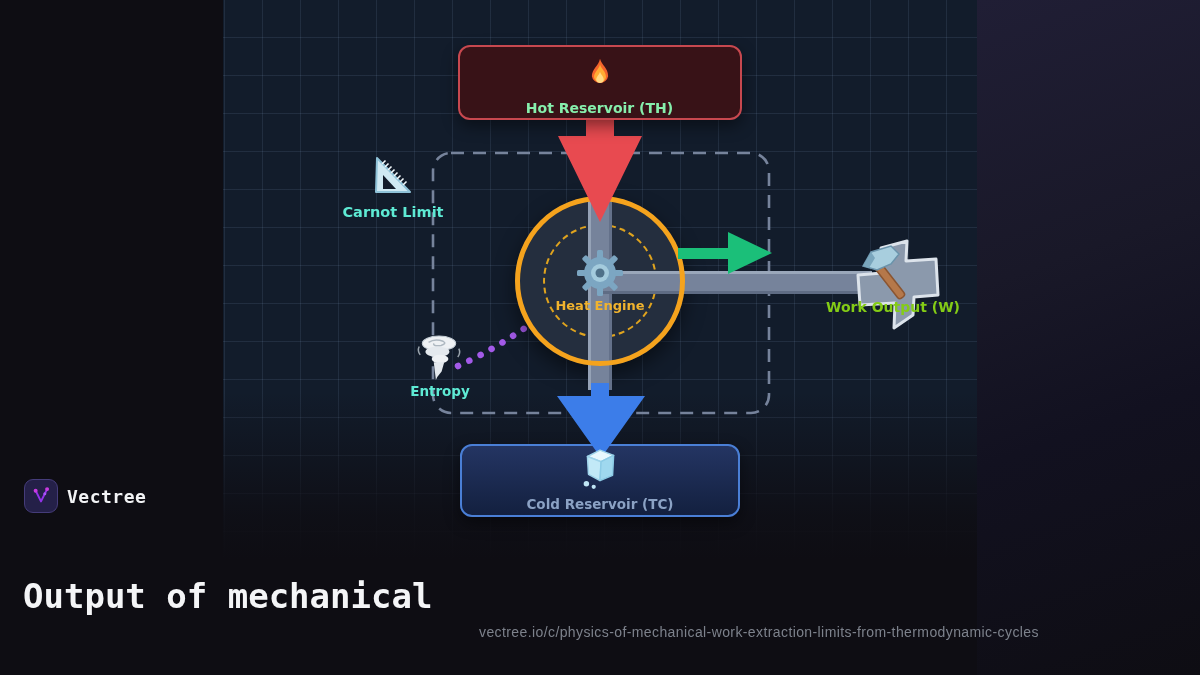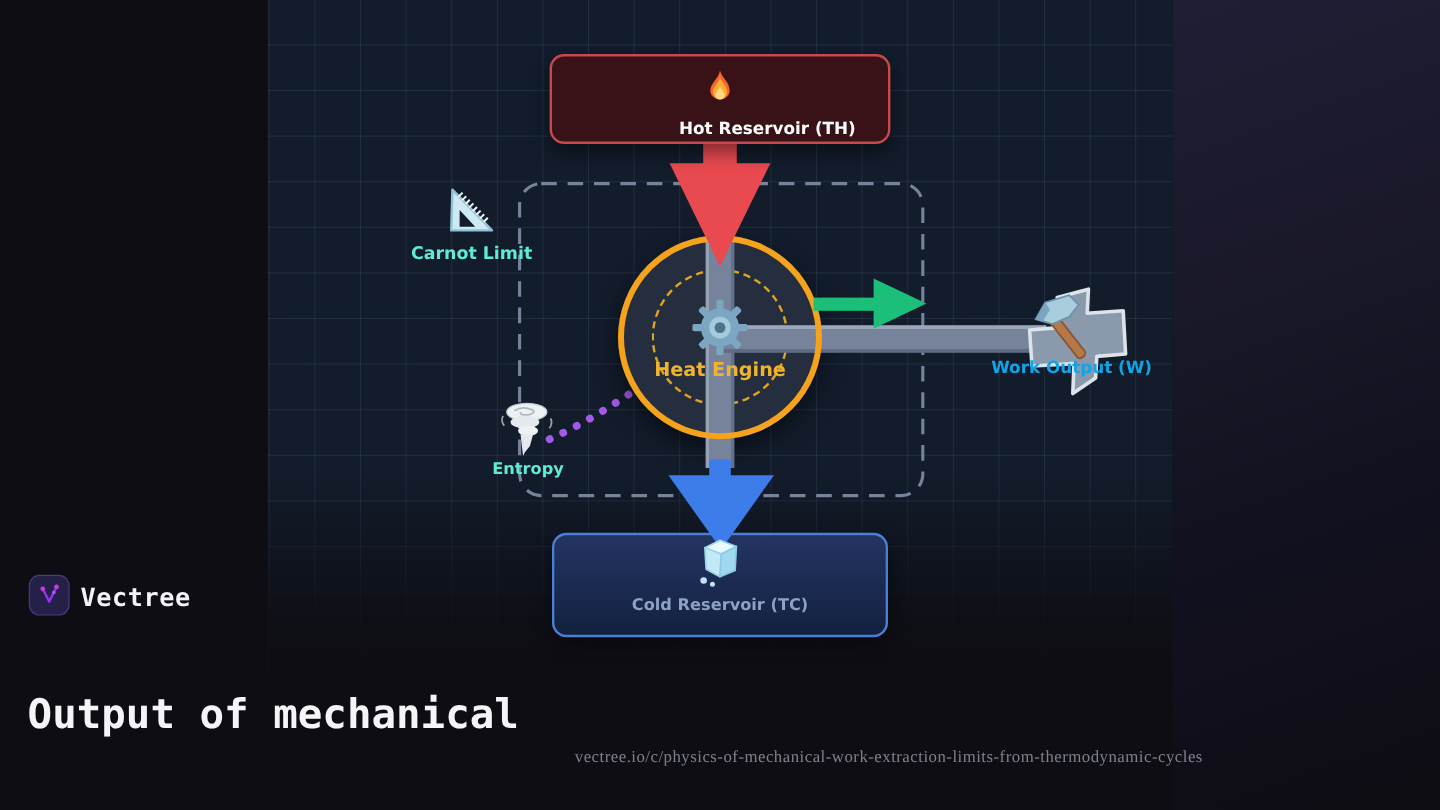--- a/index.html
+++ b/index.html
@@ -20,29 +20,29 @@
       linear-gradient(180deg, rgba(14,13,19,0) 70%, rgba(14,13,19,.85) 92%, #0e0d13 100%),
       linear-gradient(90deg, rgba(128,154,190,.14) 0 1px, transparent 1px),
       linear-gradient(180deg, rgba(128,154,190,.14) 0 1px, transparent 1px),
       #121c2b;
     background-size:auto,38px 38px,38px 38px,auto;
     background-position:0 0,39px 0,0 37px,0 0;
   }
   .label{font-weight:bold;text-align:center;line-height:1.15;}
   .node-box{box-sizing:border-box;border-radius:12px;box-shadow:0 6px 16px rgba(0,0,0,.45);}
   .hot-box{left:458px;top:45px;width:284px;height:75px;background:#381217;border:2.5px solid #c7484f;}
-  .cold-box{left:460px;top:444px;width:280px;height:87px;background:linear-gradient(180deg,#243563 0%,#13203f 100%);border:2px solid #4a7fd6;}
+  .cold-box{left:460px;top:444px;width:280px;height:73px;background:linear-gradient(180deg,#243563 0%,#13203f 100%);border:2px solid #4a7fd6;}
   .circle-fill{left:515px;top:196px;width:170px;height:170px;border-radius:50%;background:#242e3e;box-shadow:0 8px 20px rgba(0,0,0,.5);}
   .circle-ring{left:515px;top:196px;width:170px;height:170px;border-radius:50%;border:5px solid #f5a31d;box-sizing:border-box;}
   .inner-dash{left:543px;top:224px;width:114px;height:114px;border-radius:50%;border:2px dashed #e0a41e;box-sizing:border-box;}
   .v-shaft{left:588px;top:196px;width:24px;height:194px;background:linear-gradient(90deg,#95a2b6 0 3px,#76839b 3px calc(100% - 3px),#64718a 0);}
   .h-shaft{left:600px;top:271px;width:272px;height:23px;background:linear-gradient(180deg,#9aa7ba 0 3px,#76839b 3px calc(100% - 3px),#5f6c84 0);}
   .title-block{left:23px;top:514px;width:560px;color:#f4f5f7;font-family:"DejaVu Sans Mono",monospace;font-weight:bold;font-size:34px;line-height:33px;white-space:pre;}
-  .url-text{left:479px;top:624px;color:#7d828c;font-family:Liberation Serif, serif;font-size:14px;letter-spacing:.4px;}
-  .brand-name{left:67px;top:486px;color:#f2f3f5;font-family:"DejaVu Sans Mono",monospace;font-weight:bold;font-size:21px;letter-spacing:.5px;}
+  .url-text{left:479px;top:624px;color:#7d828c;font-family:Liberation Sans, sans-serif;font-size:14px;letter-spacing:.4px;}
+  .brand-name{left:67px;top:486px;color:#f2f3f5;font-family:"DejaVu Sans Mono",monospace;font-weight:bold;font-size:18px;letter-spacing:.5px;}
   .logo-box{left:24px;top:479px;width:34px;height:34px;border-radius:9px;background:#242048;border:1px solid #453c7a;box-sizing:border-box;display:flex;align-items:center;justify-content:center;}
 </style>
 </head>
 <body>
 
 <div class="abs bg-right"></div>
 <div class="abs panel"></div>
 
 <svg class="abs" style="left:430px;top:150px;" width="342" height="266">
   <rect x="3" y="3" width="336" height="260" rx="18" fill="none" stroke="#76839b" stroke-width="2.6" stroke-dasharray="13 9"></rect>
@@ -74,49 +74,49 @@
       </g>
     <g transform="rotate(135 24 24)">
         <rect x="21" y="1" width="6" height="9" rx="1.5"></rect>
         <rect x="21" y="38" width="6" height="9" rx="1.5"></rect>
       </g>
   </g>
   <circle cx="24" cy="24" r="16" fill="#7ca6c2"></circle>
   <circle cx="24" cy="24" r="9" fill="#a4cbdd"></circle>
   <circle cx="24" cy="24" r="4.5" fill="#4f7189"></circle>
 </svg>
-<div class="abs label" style="left:515px;top:299px;width:170px;color:#f1b32e;font-size:16px;">Heat Engine</div>
+<div class="abs label" style="left:515px;top:299px;width:170px;color:#f1b32e;font-size:13px;">Heat Engine</div>
 
 <svg class="abs" style="left:556px;top:116px;" width="88" height="110">
   <polygon points="30,2 58,2 58,20 86,20 44,106 2,20 30,20" fill="#e84a50"></polygon>
 </svg>
 
 <div class="abs node-box hot-box">
   <svg class="abs" style="left:127px;top:8px;" width="26" height="38" viewBox="0 0 24 30">
     <path d="M12 1 C13.5 7 19.5 9.5 19.5 17 A7.6 7.6 0 0 1 4.5 17 C4.5 10.5 10.5 8 12 1 Z" fill="#f4642c"></path>
     <path d="M12 6 C13 10.5 17.5 12 17.5 18 A5.6 5.6 0 0 1 6.5 18 C6.5 13 11 11 12 6 Z" fill="#ffac33"></path>
     <path d="M12 13 C12.8 16 15.5 17 15.5 20.5 A3.6 3.6 0 0 1 8.5 20.5 C8.5 17.5 11.2 16 12 13 Z" fill="#ffd983"></path>
   </svg>
-  <div class="abs label" style="left:0;top:53px;width:279px;color:#ffffff;font-size:14px;padding-left:40px;">Hot Reservoir (TH)</div>
+  <div class="abs label" style="left:0;top:53px;width:279px;color:#86efac;font-size:14px;">Hot Reservoir (TH)</div>
 </div>
 
 <svg class="abs" style="left:676px;top:230px;" width="100" height="46">
   <rect x="2" y="18" width="54" height="11" fill="#1bbf79"></rect>
   <polygon points="52,2 96,23 52,44" fill="#1bbf79"></polygon>
 </svg>
 
 <svg class="abs" style="left:843px;top:236px;" width="110" height="94" viewBox="0 0 110 94">
   <path d="M38,12 L64,5 L63,25 L93,23 L95,59 L71,61 L70,79 L51,92 L52,67 L17,69 L15,39 L39,37 Z" fill="#8b99ac" stroke="#dce3eb" stroke-width="3" stroke-linejoin="round"></path>
   <g transform="translate(18,8)">
     <rect x="24" y="14" width="8" height="44" rx="3" fill="#b5784a" stroke="#8a5531" stroke-width="1.5" transform="rotate(-38 28 36)"></rect>
     <polygon points="2,22 10,8 30,2 38,10 30,20 16,26" fill="#a8cede" stroke="#6a93ab" stroke-width="1.5"></polygon>
     <polygon points="2,22 10,8 14,14 8,24" fill="#7aa6bd"></polygon>
   </g>
 </svg>
-<div class="abs label" style="left:818px;top:299px;width:150px;color:#0ea5e9;font-size:14px;">Work Output (W)</div>
+<div class="abs label" style="left:818px;top:299px;width:150px;color:#84cc16;font-size:14px;">Work Output (W)</div>
 
 <div class="abs node-box cold-box">
   <div class="abs label" style="left:0;top:51px;width:276px;color:#8ba2c4;font-size:13.5px;">Cold Reservoir (TC)</div>
 </div>
 
 <svg class="abs" style="left:555px;top:381px;" width="92" height="80">
   <polygon points="36,2 54,2 54,15 90,15 46,77 2,15 36,15" fill="#3c7de9"></polygon>
 </svg>
 
 <svg class="abs" style="left:579px;top:446px;" width="42" height="44" viewBox="0 0 40 42">

